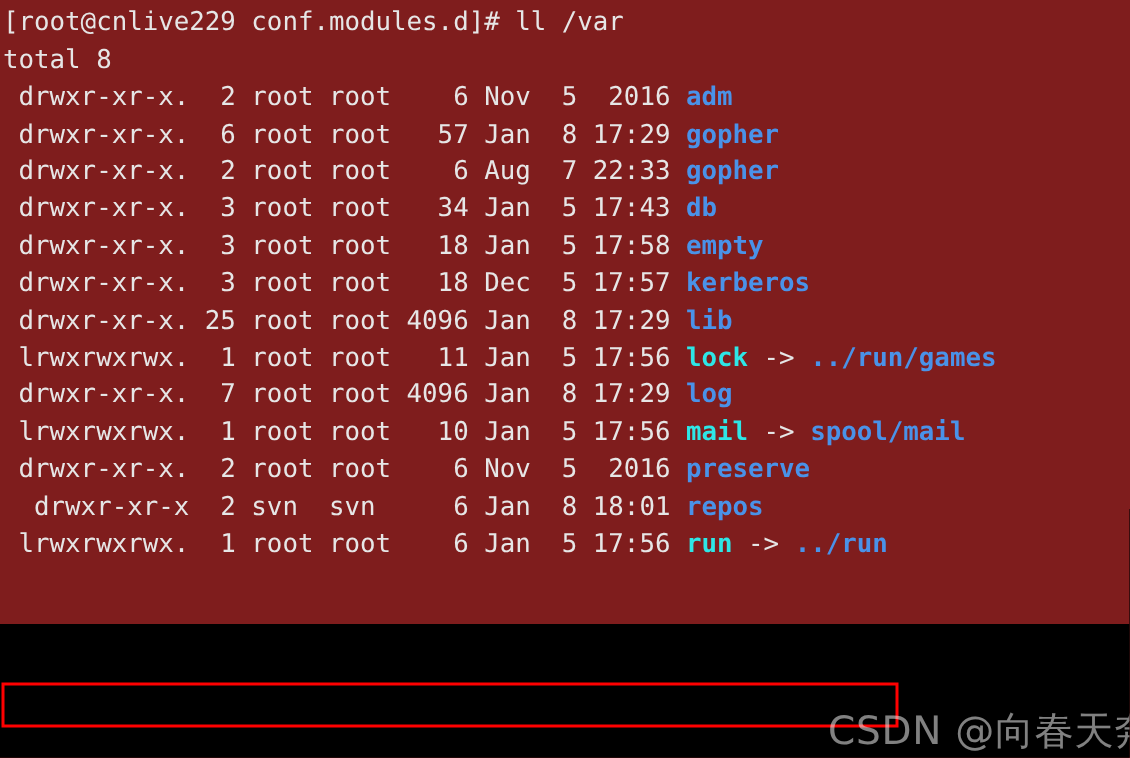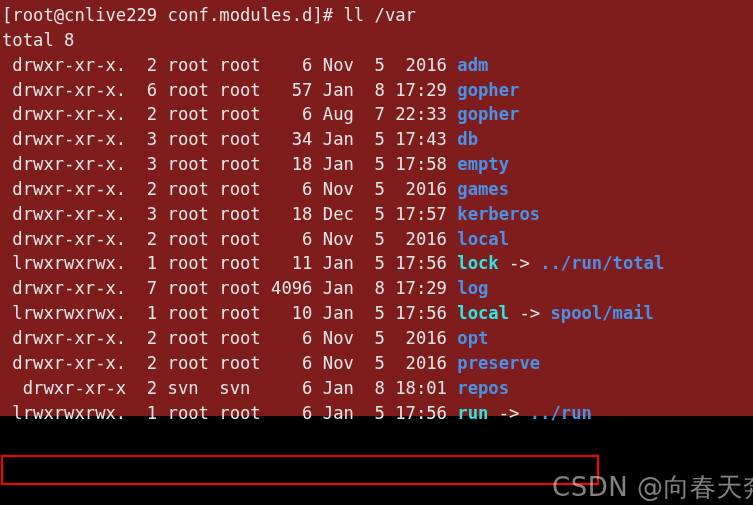--- a/index.html
+++ b/index.html
@@ -70,27 +70,25 @@
 <div id="terminal">
 
   <div id="output">
       <div class="line"><span class="seg c-white">[root@cnlive229 conf.modules.d]# </span><span class="seg c-cmd">ll /var</span></div>
       <div class="line"><span class="seg c-white">total 8</span></div>
       <div class="line"><span class="seg c-white"> drwxr-xr-x.  2 root root    6 Nov  5  2016 </span><span class="seg c-dir">adm</span></div>
       <div class="line"><span class="seg c-white"> drwxr-xr-x.  6 root root   57 Jan  8 17:29 </span><span class="seg c-dir">gopher</span></div>
       <div class="line"><span class="seg c-white"> drwxr-xr-x.  2 root root    6 Aug  7 22:33 </span><span class="seg c-dir">gopher</span></div>
       <div class="line"><span class="seg c-white"> drwxr-xr-x.  3 root root   34 Jan  5 17:43 </span><span class="seg c-dir">db</span></div>
       <div class="line"><span class="seg c-white"> drwxr-xr-x.  3 root root   18 Jan  5 17:58 </span><span class="seg c-dir">empty</span></div>
-      <div class="line"><span class="seg c-white"> drwxr-xr-x.  2 root root    6 Nov  5  2016 </span><span class="seg c-dir">games</span></div>
       <div class="line"><span class="seg c-white"> drwxr-xr-x.  3 root root   18 Dec  5 17:57 </span><span class="seg c-dir">kerberos</span></div>
-      <div class="line"><span class="seg c-white"> drwxr-xr-x.  2 root root    6 Nov  5  2016 </span><span class="seg c-dir">local</span></div>
-      <div class="line"><span class="seg c-white"> lrwxrwxrwx.  1 root root   11 Jan  5 17:56 </span><span class="seg c-link">lock</span><span class="seg c-arrow"> -&gt; </span><span class="seg c-dir">../run/total</span></div>
+      <div class="line"><span class="seg c-white"> drwxr-xr-x. 25 root root 4096 Jan  8 17:29 </span><span class="seg c-dir">lib</span></div>
+      <div class="line"><span class="seg c-white"> lrwxrwxrwx.  1 root root   11 Jan  5 17:56 </span><span class="seg c-link">lock</span><span class="seg c-arrow"> -&gt; </span><span class="seg c-dir">../run/games</span></div>
       <div class="line"><span class="seg c-white"> drwxr-xr-x.  7 root root 4096 Jan  8 17:29 </span><span class="seg c-dir">log</span></div>
-      <div class="line"><span class="seg c-white"> lrwxrwxrwx.  1 root root   10 Jan  5 17:56 </span><span class="seg c-link">local</span><span class="seg c-arrow"> -&gt; </span><span class="seg c-dir">spool/mail</span></div>
-      <div class="line"><span class="seg c-white"> drwxr-xr-x.  2 root root    6 Nov  5  2016 </span><span class="seg c-dir">opt</span></div>
+      <div class="line"><span class="seg c-white"> lrwxrwxrwx.  1 root root   10 Jan  5 17:56 </span><span class="seg c-link">mail</span><span class="seg c-arrow"> -&gt; </span><span class="seg c-dir">spool/mail</span></div>
       <div class="line"><span class="seg c-white"> drwxr-xr-x.  2 root root    6 Nov  5  2016 </span><span class="seg c-dir">preserve</span></div>
       <div class="line"><span class="seg c-white">  drwxr-xr-x  2 svn  svn     6 Jan  8 18:01 </span><span class="seg c-dir">repos</span></div>
       <div class="line"><span class="seg c-white"> lrwxrwxrwx.  1 root root    6 Jan  5 17:56 </span><span class="seg c-link">run</span><span class="seg c-arrow"> -&gt; </span><span class="seg c-dir">../run</span></div>
     </div>
 
   <div id="highlight-box"></div>
 
   <div id="watermark">CSDN @向春天奔跑</div>
 
 </div>

